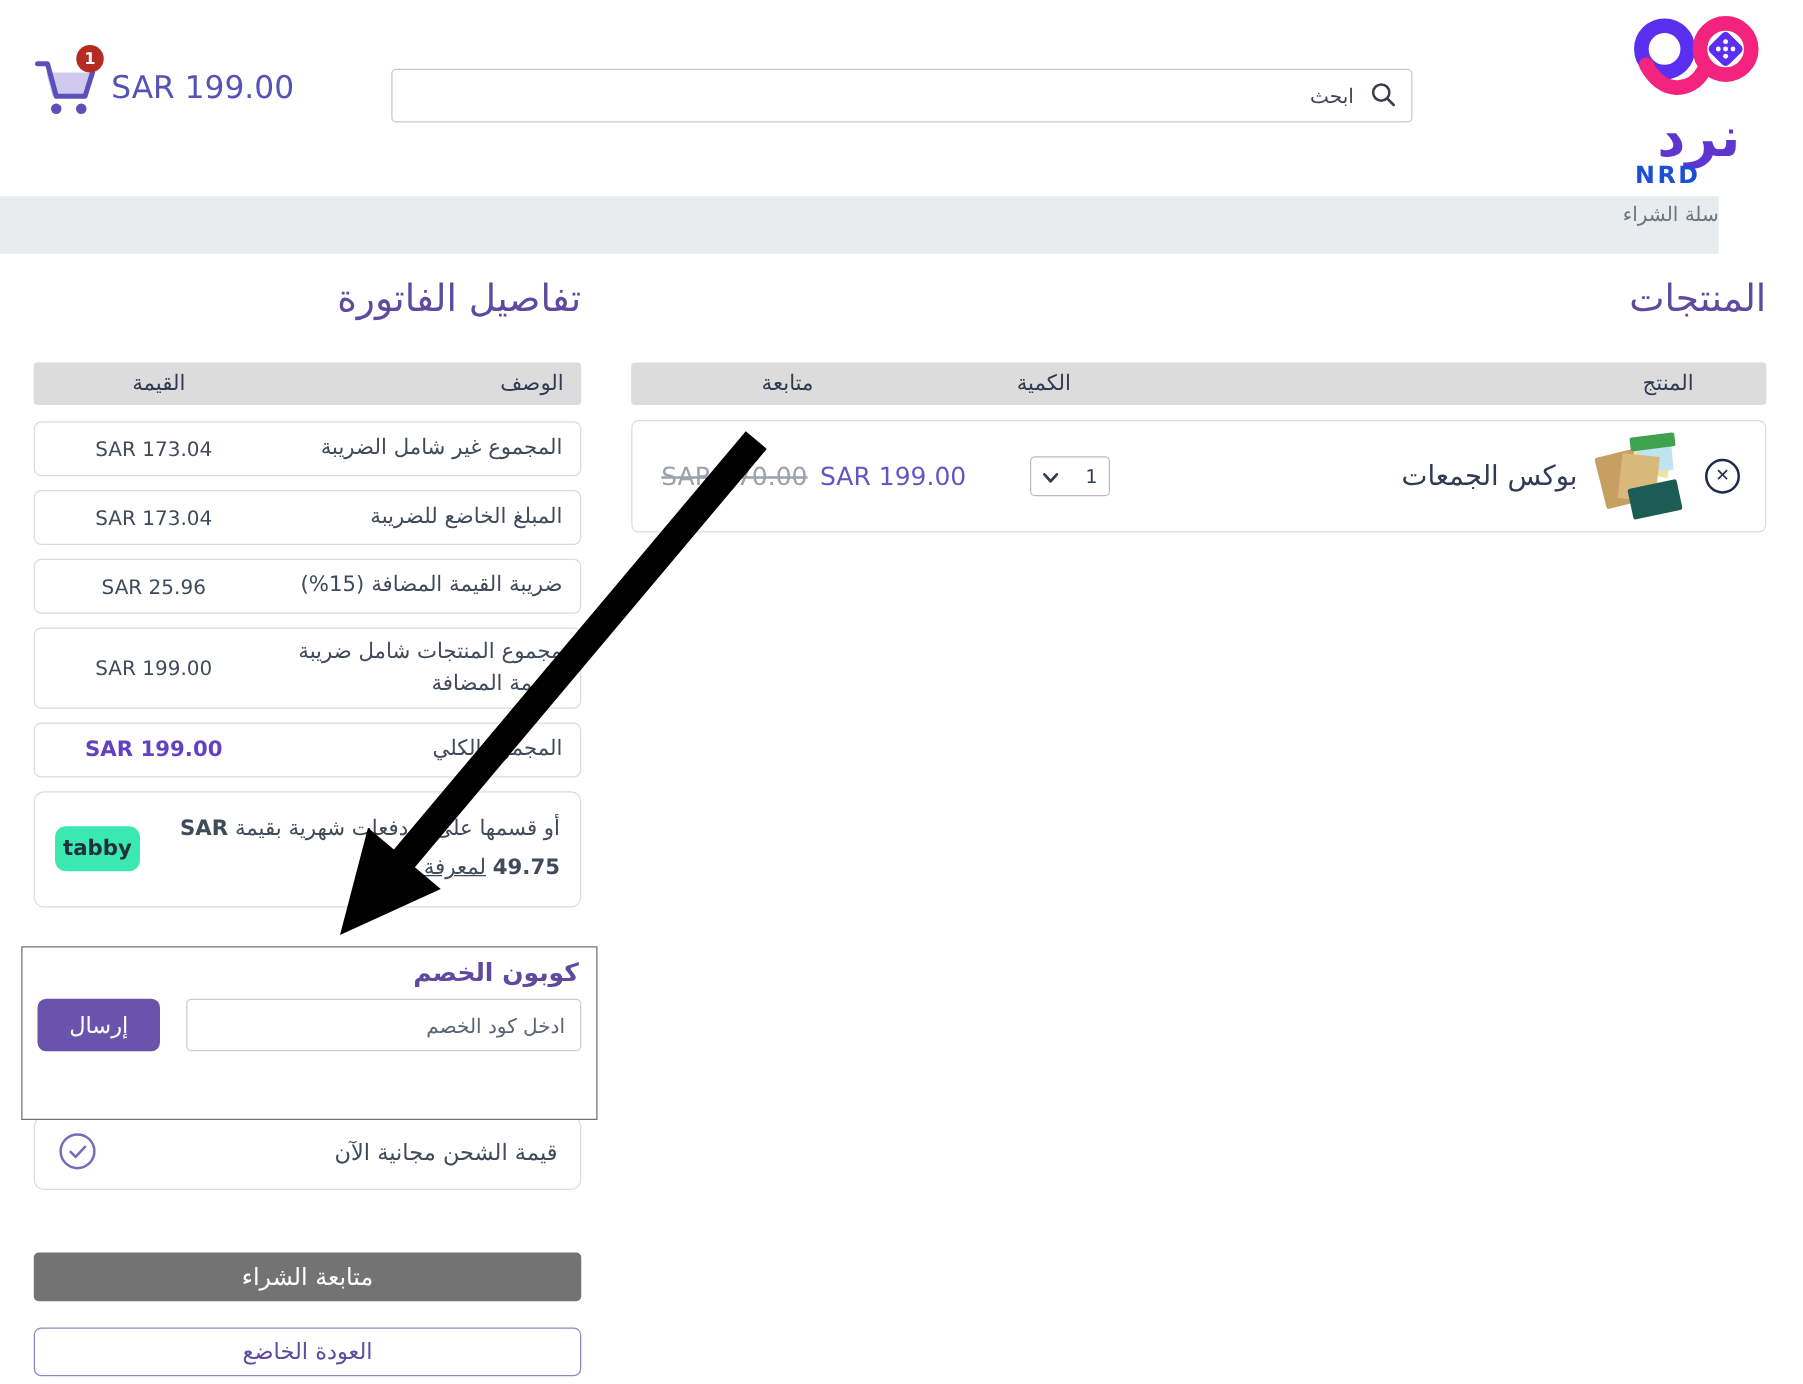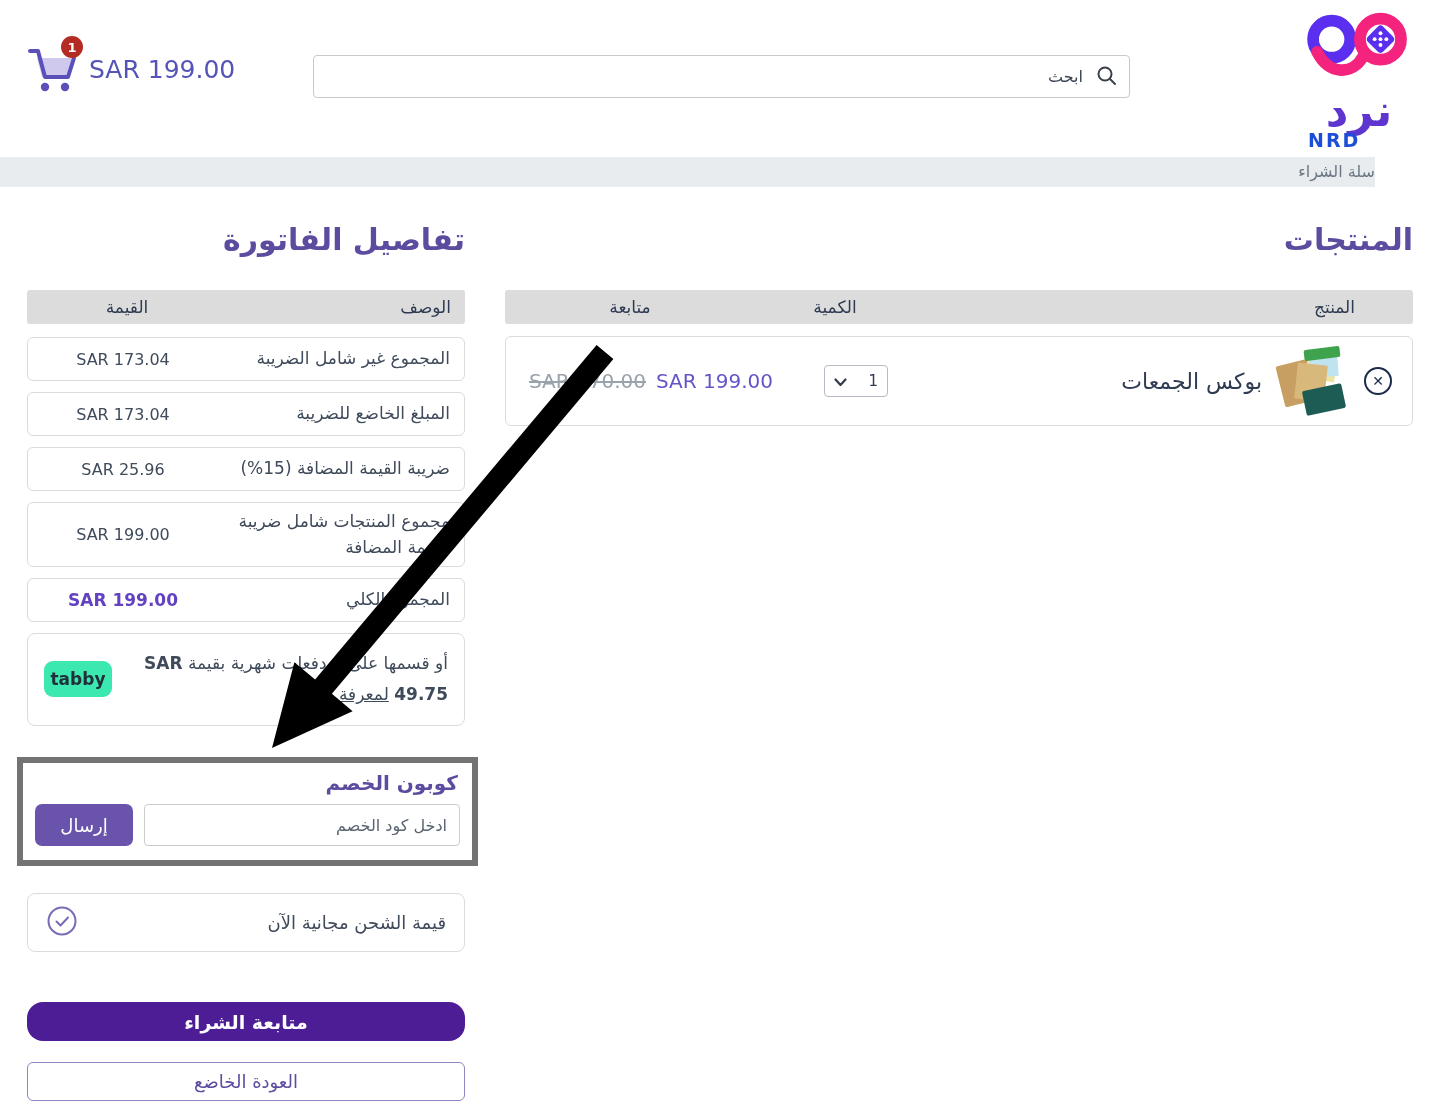--- a/index.html
+++ b/index.html
@@ -16,25 +16,25 @@
   .search-box { position:absolute; left:313px; top:55px; width:817px; height:43px; }
   .search-box input { width:100%; height:100%; border:1px solid #c6cacf; border-radius:4px; direction:rtl;
                       padding:0 46px 0 12px; font-size:16px; color:#3f4a5a; font-family:inherit; outline:none; }
   .search-box input::placeholder { color:#3c4554; }
   .search-icon { position:absolute; right:12px; top:10px; }
   .logo { position:absolute; right:22px; top:4px; width:122px; text-align:center; }
   .logo-arabic { font-size:44px; font-weight:bold; color:#5e35cf; line-height:0.85; }
   .logo-latin { font-size:19px; font-weight:bold; color:#1d4ed8; letter-spacing:2px; text-align:left; padding-left:10px; direction:ltr; }
 
   
-  .breadcrumb { position:absolute; top:157px; left:0; width:1375px; height:30px; background:#e9ecef;
+  .breadcrumb { position:absolute; top:157px; left:0; width:1375px; height:46px; background:#e9ecef;
                 text-align:right; line-height:30px; padding-left:12px; font-size:16px; color:#6b7784; }
 
   
-  .section-title { position:absolute; top:222px; font-size:30px; font-weight:bold; color:#5c4b9f; }
+  .section-title { position:absolute; top:222px; font-size:30px; font-weight:normal; color:#5c4b9f; }
   .products-title { right:29px; }
   .invoice-title  { right:977px; }
 
   
   .p-header { position:absolute; top:290px; right:29px; width:908px; height:34px; background:#dcdcdc; border-radius:3px;
               display:flex; align-items:center; font-size:17px; color:#2f3b52; }
   .c-product { flex:1; text-align:right; padding-right:58px; }
   .c-qty { width:160px; text-align:center; }
   .c-price { width:250px; text-align:center; }
   .p-row { position:absolute; top:336px; right:29px; width:908px; height:90px; background:#fff;
@@ -74,38 +74,38 @@
   .tabby-box { margin-top:0; border:1px solid #d8dbe0; border-radius:8px; padding:14px 16px;
                display:flex; align-items:center; gap:14px; }
   .tabby-text { flex:1; font-size:17px; color:#3f4a5a; line-height:1.85; text-align:right; }
   .tabby-amount { font-weight:bold; }
   .tabby-link { text-decoration:underline; cursor:pointer; }
   .tabby-badge { flex:none; width:68px; height:36px; background:#3ae8b0; border-radius:9px;
                  display:flex; align-items:center; justify-content:center;
                  font-size:17px; font-weight:bold; color:#21303a; direction:ltr;text-align:right; }
 
   
-  .coupon-annotation { position:absolute; left:17px; top:757px; width:461px; height:109px;
-                       border:6px solid #737373; background:#fff; z-index:30; padding:6px 10px 0; }
+  .coupon-annotation { position:absolute; left:17px; top:757px; width:461px; height:139px;
+                       border:1px solid #737373; background:#fff; z-index:30; padding:6px 10px 0; }
   .coupon-title { text-align:right; font-size:20px; font-weight:bold; color:#5c4b9f; margin:2px 4px 9px 0; }
   .coupon-row { display:flex; justify-content:space-between; align-items:center; padding:0 2px; }
   .coupon-input { width:316px; height:42px; border:1px solid #c9ccd1; border-radius:4px; direction:rtl;
                   padding:0 12px; font-size:16px; color:#3f4a5a; font-family:inherit; outline:none; }
   .coupon-input::placeholder { color:#5a6472; }
   .coupon-submit { width:98px; height:42px; background:#6a54ab; border:none; border-radius:7px;
                    color:#fff; font-size:18px; font-family:inherit; cursor:pointer; }
 
   
   .shipping-box { position:absolute; left:27px; top:893px; width:438px; height:59px; border:1px solid #d8dbe0;
                   border-radius:8px; display:flex; align-items:center; justify-content:space-between; padding:0 18px; }
   .shipping-text { font-size:18px; color:#3f4a5a; }
 
   
-  .btn-checkout { position:absolute; left:27px; top:1002px; width:438px; height:39px; background:#4c1d95;
-                  border:none; border-radius:16px; color:#fff; font-size:19px; font-weight:bold; font-family:inherit; cursor:pointer; }
+  .btn-checkout { position:absolute; left:27px; top:1002px; width:438px; height:39px; background:#737373;
+                  border:none; border-radius:4px; color:#fff; font-size:19px; font-weight:normal; font-family:inherit; cursor:pointer; }
   .btn-back { position:absolute; left:27px; top:1062px; width:438px; height:39px; background:#fff;
               border:1.5px solid #9183c4; border-radius:6px; color:#5c4b9f; font-size:18px; font-family:inherit; cursor:pointer; }
 
   
   .annotation-arrow { position:absolute; top:0; left:0; z-index:40; pointer-events:none; }
 </style>
 </head>
 <body>
 
 <div class="header">

